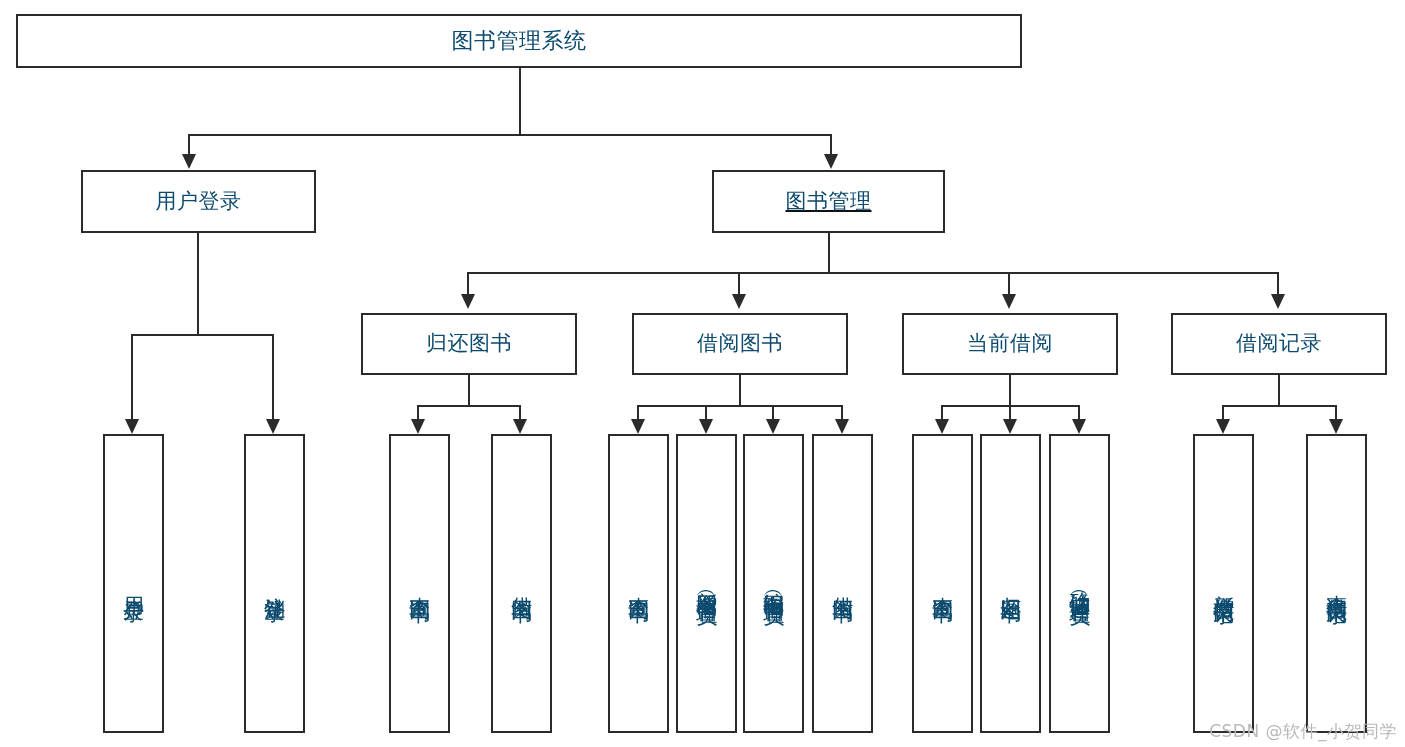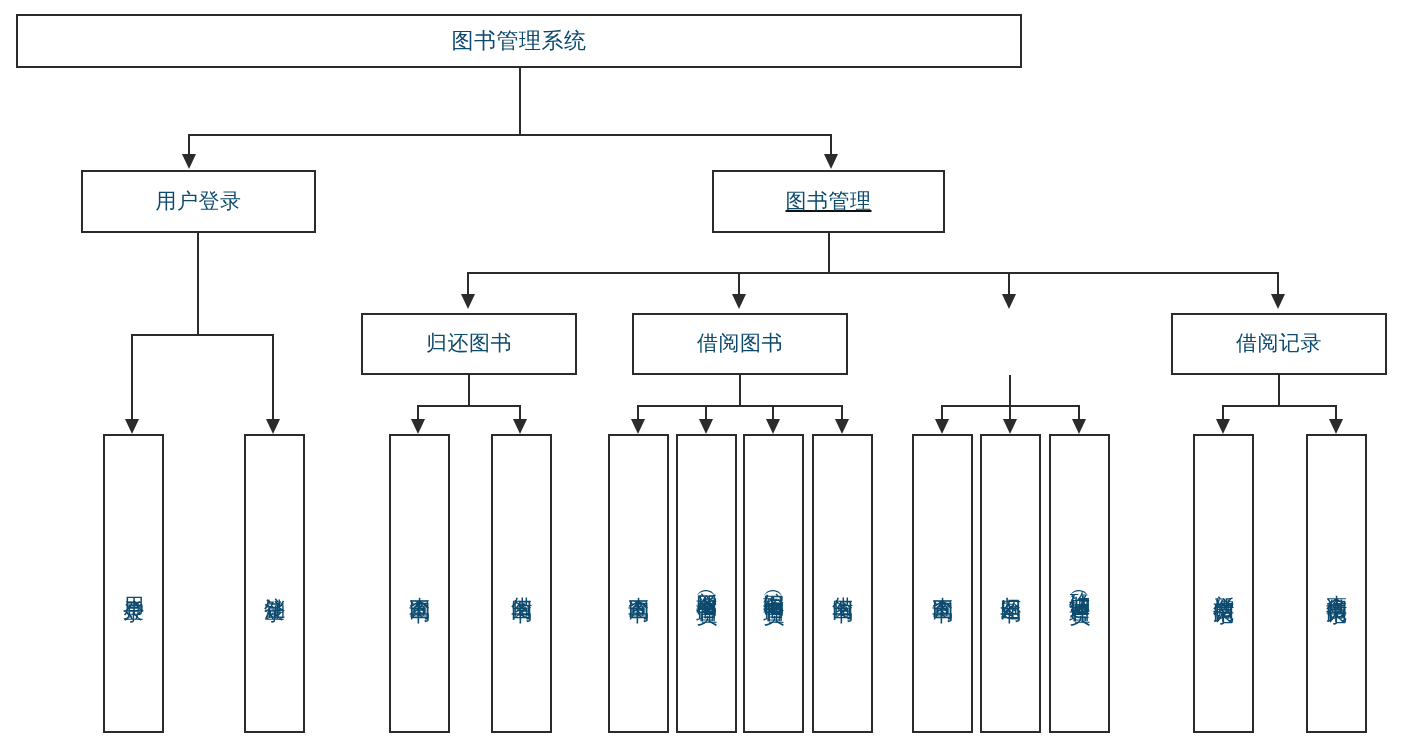--- a/index.html
+++ b/index.html
@@ -122,20 +122,23 @@
   <div class="arrow" style="left:732px;top:294px;"></div>
   <div class="arrow" style="left:1002px;top:294px;"></div>
   <div class="arrow" style="left:1271px;top:294px;"></div>
 
   <div class="node horiz" style="left:361px;top:313px;width:216px;height:62px;">
     <span class="label">归还图书</span>
   </div>
   <div class="node horiz" style="left:632px;top:313px;width:216px;height:62px;">
     <span class="label">借阅图书</span>
   </div>
+  <div class="node horiz" style="left:902px;top:313px;width:216px;height:62px;">
+    <span class="label">当前借阅</span>
+  </div>
   <div class="node horiz" style="left:1171px;top:313px;width:216px;height:62px;">
     <span class="label">借阅记录</span>
   </div>
 
   <div class="vline" style="left:468px;top:375px;height:30px;"></div>
   <div class="hline" style="left:417px;top:405px;width:102px;"></div>
   <div class="vline" style="left:417px;top:405px;height:14px;"></div>
   <div class="vline" style="left:519px;top:405px;height:14px;"></div>
   <div class="arrow" style="left:411px;top:419px;"></div>
   <div class="arrow" style="left:513px;top:419px;"></div>
@@ -204,14 +207,15 @@
     <span class="label">确认归还（管理员）</span>
   </div>
 
   <div class="node vert" style="left:1193px;top:434px;width:61px;height:299px;">
     <span class="label">新增借阅记录</span>
   </div>
   <div class="node vert" style="left:1306px;top:434px;width:61px;height:299px;">
     <span class="label">查询借阅记录</span>
   </div>
 
+  <div class="watermark">CSDN @软件_小贺同学</div>
 
 </div>
 
 </body></html>

